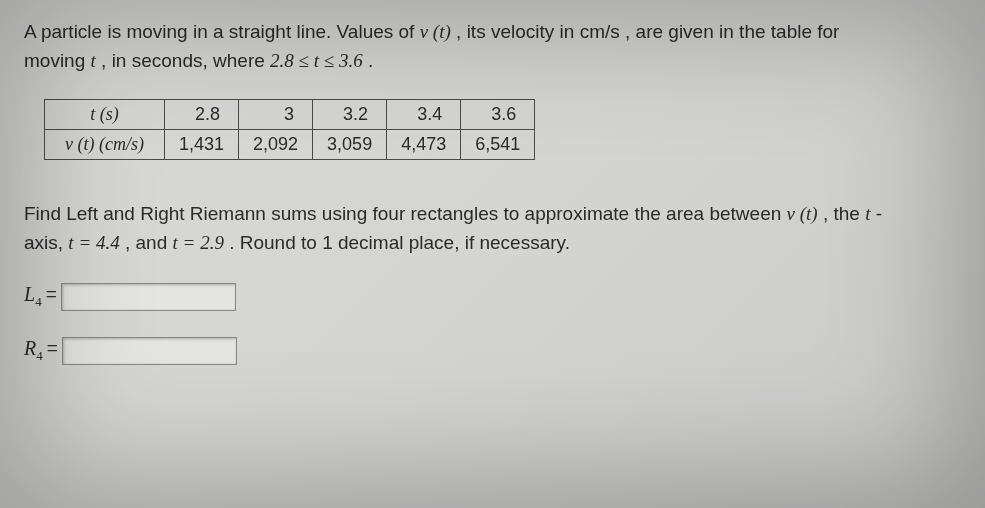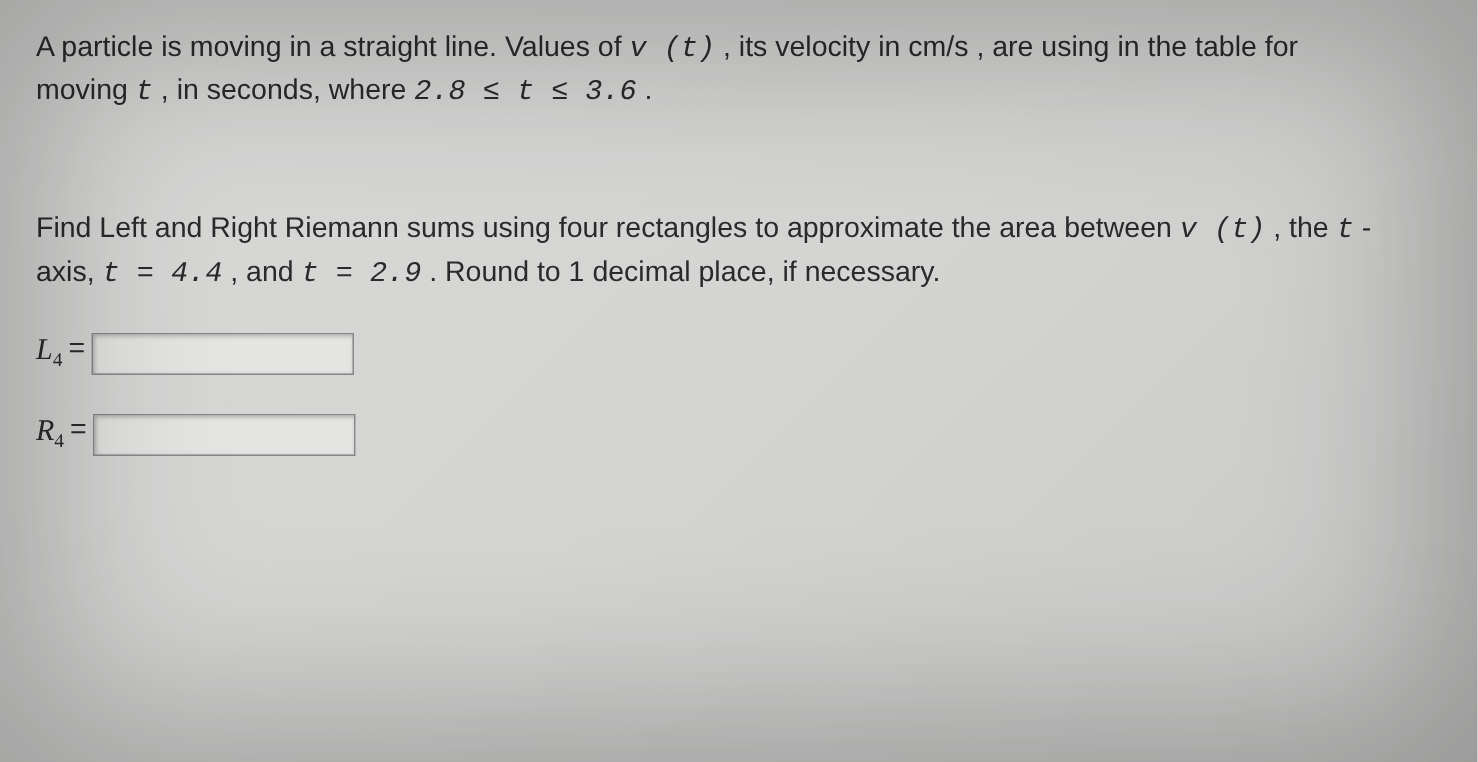--- a/index.html
+++ b/index.html
@@ -15,21 +15,21 @@
     position: relative;
     overflow: hidden;
   }
   .content {
     padding: 18px 24px;
   }
   .prompt-text {
     line-height: 1.5;
     margin-bottom: 24px;
   }
-  .math-i { font-style: italic; font-family: Liberation Mono, monospace; }
+  .math-i { font-style: italic; font-family: Liberation Serif, serif; }
   table.data {
     border-collapse: collapse;
     margin-left: 20px;
     margin-bottom: 40px;
   }
   table.data td {
     border: 1px solid #4a4a4a;
     padding: 4px 14px;
     text-align: right;
     font-size: 18px;
@@ -79,30 +79,46 @@
 </head>
 <body>
 
 <div class="content">
 
   <div class="prompt-text">
     <span>A particle is moving in a straight line. Values of </span>
     <span class="math-i">v (t)</span>
     <span>, its velocity in </span>
     <span>cm/s</span>
-    <span>, are using in the table for</span><br>
+    <span>, are given in the table for</span><br>
     <span>moving </span>
     <span class="math-i">t</span>
     <span>, in seconds, where </span>
     <span class="math-i">2.8 ≤ t ≤ 3.6</span>
     <span>.</span>
   </div>
 
   <table class="data">
     <tbody>
+        <tr>
+      <td class="hdr"><span class="math-i">t (s)</span></td>
+      <td>2.8</td>
+      <td>3</td>
+      <td>3.2</td>
+      <td>3.4</td>
+      <td>3.6</td>
+    </tr>
+    <tr>
+      <td class="hdr"><span class="math-i">v (t) (cm/s)</span></td>
+      <td>1,431</td>
+      <td>2,092</td>
+      <td>3,059</td>
+      <td>4,473</td>
+      <td>6,541</td>
+    </tr>
   </tbody>
     </table>
 
   <div class="instruction">
     <span>Find Left and Right Riemann sums using four rectangles to approximate the area between </span>
     <span class="math-i">v (t)</span>
     <span>, the </span>
     <span class="math-i">t</span>
     <span>-</span><br>
     <span>axis, </span>

